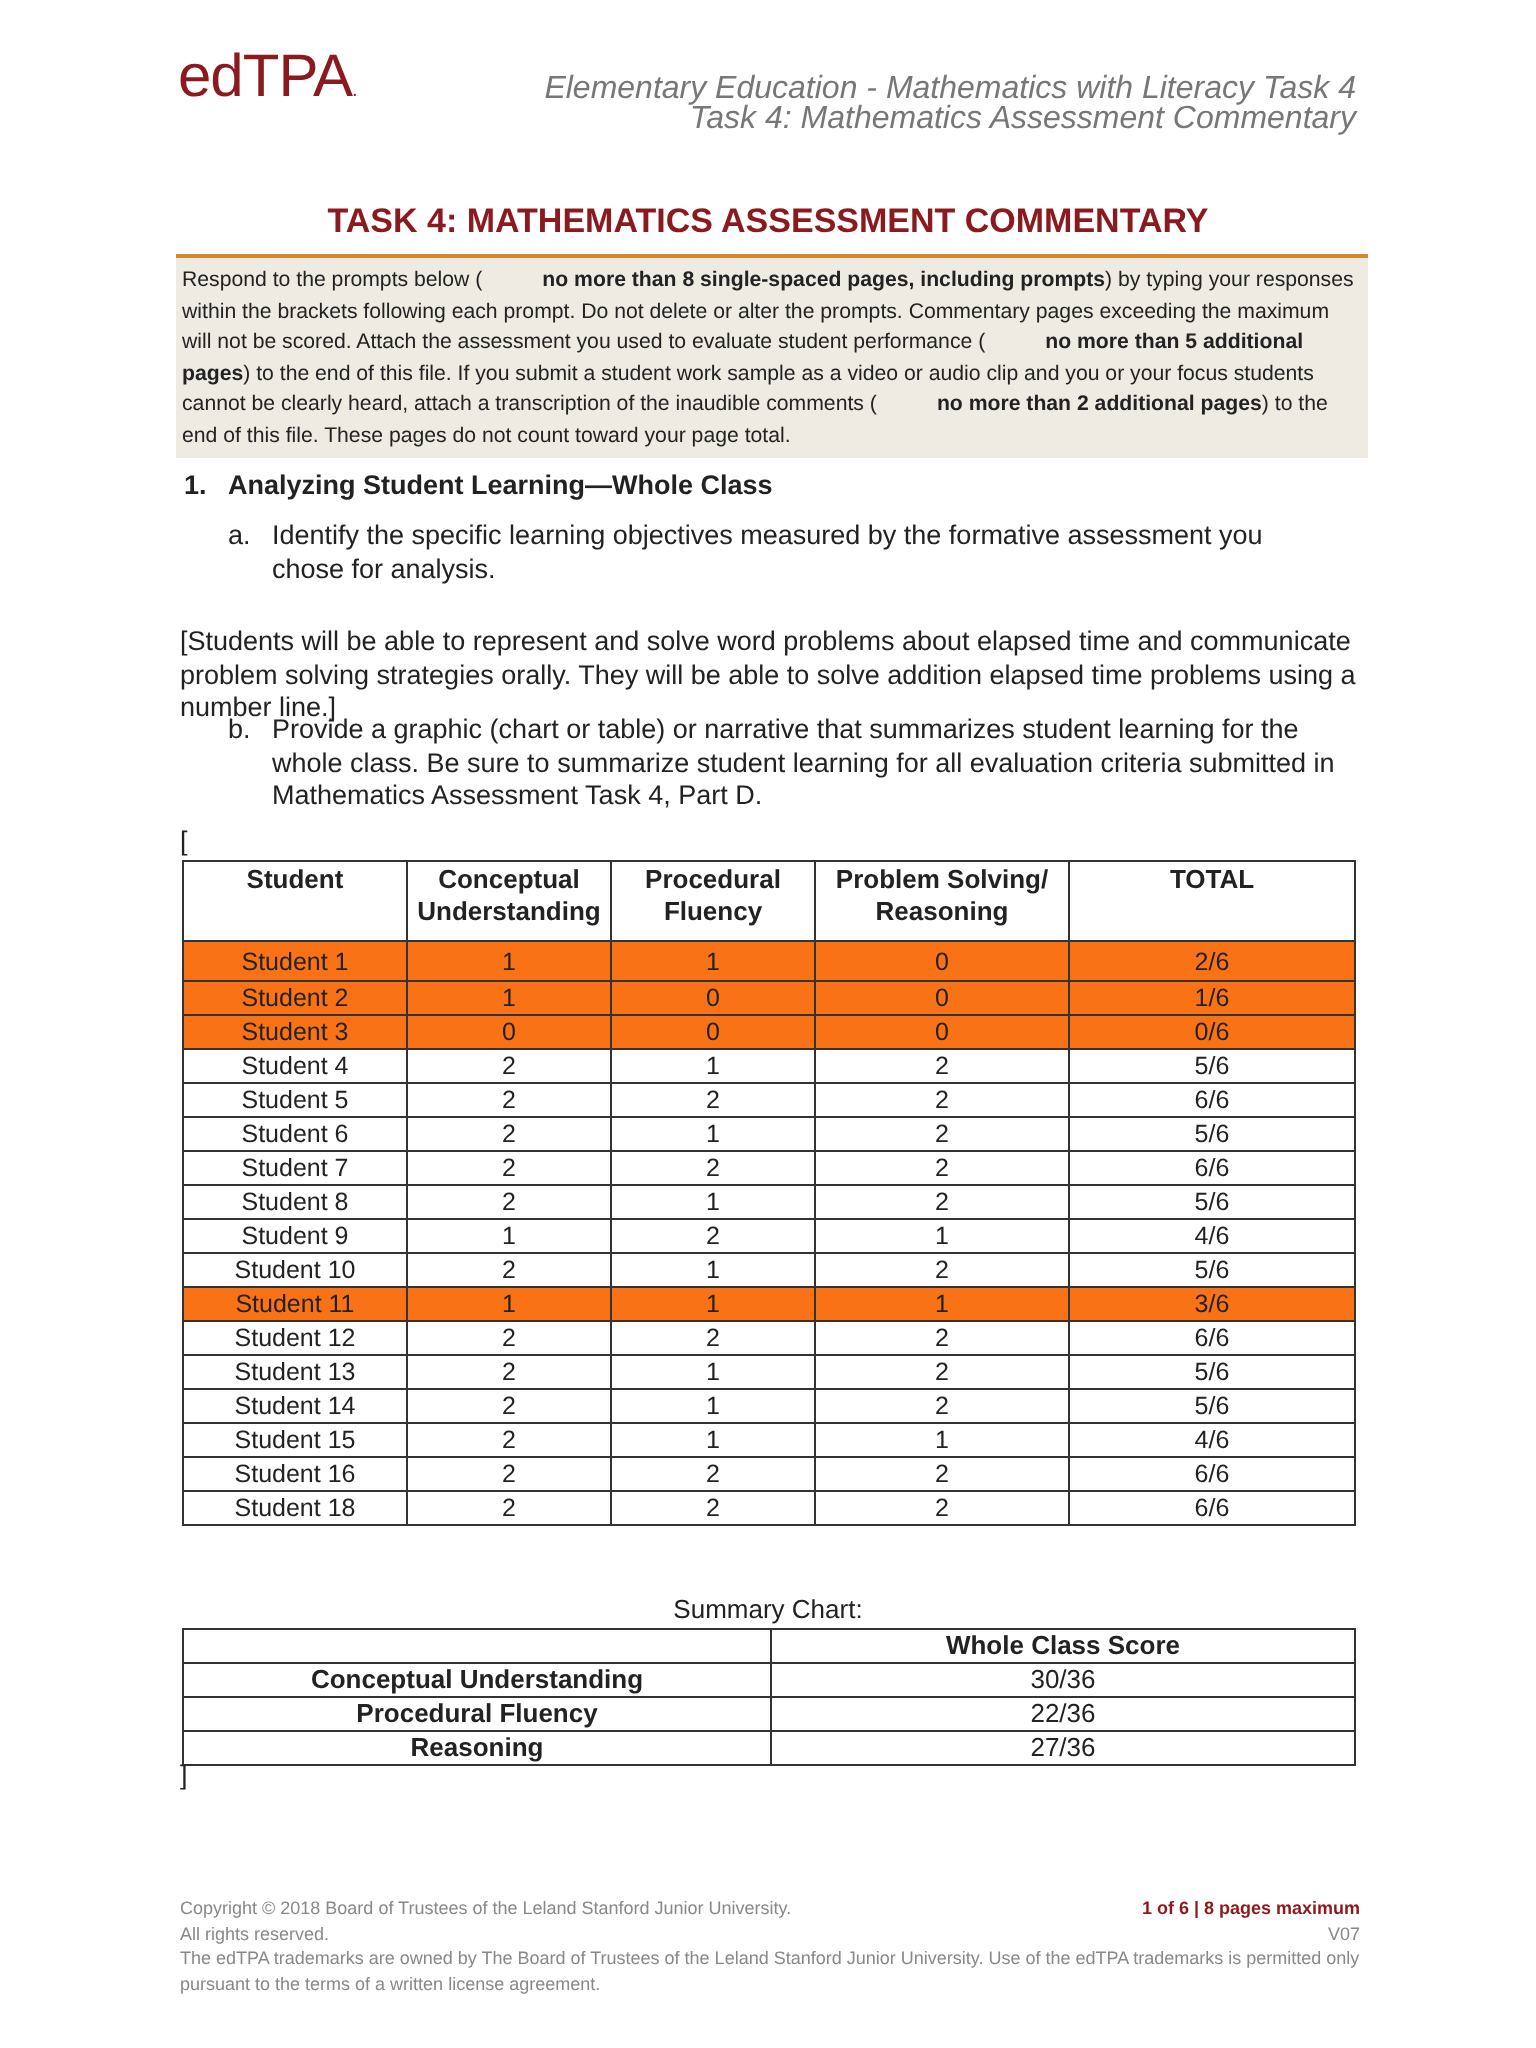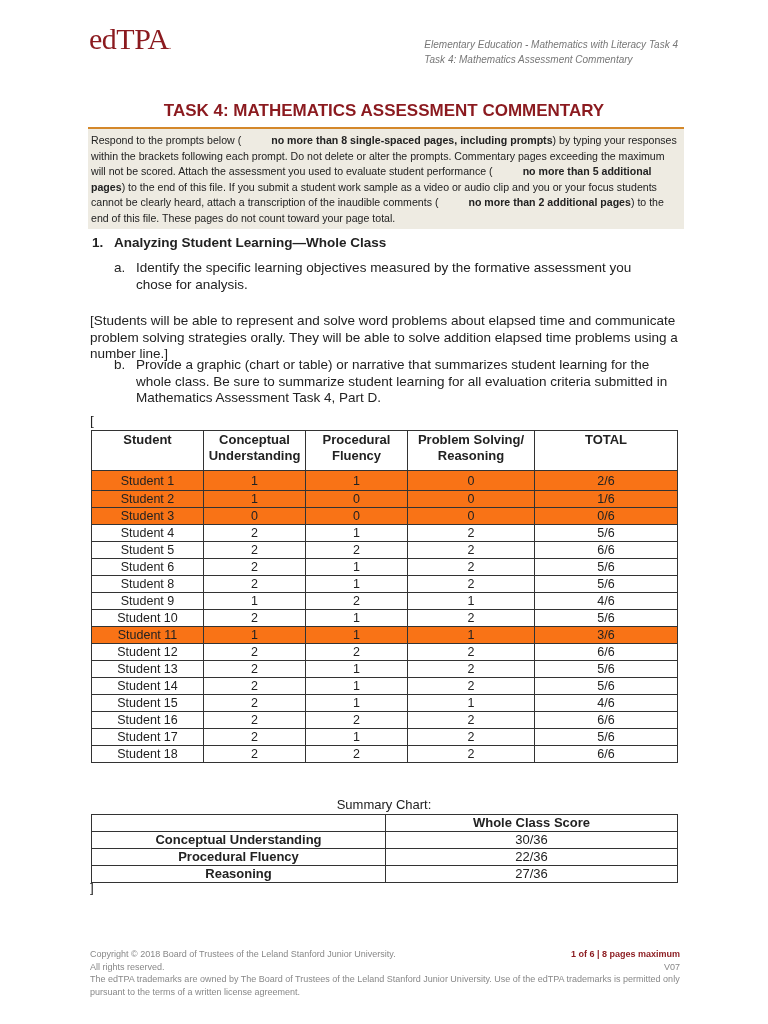--- a/index.html
+++ b/index.html
@@ -1,19 +1,19 @@
 <!DOCTYPE html>
 <html><head>
 <meta charset="utf-8">
 <style>
   html, body { margin:0; padding:0; background:#fff; }
   body { width:768px; height:1024px; position:relative; overflow:hidden; font-family:"Liberation Sans", sans-serif; color:#222; }
-  .logo { position:absolute; left:89px; top:22px; font-family:Liberation Serif, serif; font-size:30px; color:#8b1a1f; letter-spacing:-0.5px; }
+  .logo { position:absolute; left:89px; top:22px; font-family:Liberation Sans, sans-serif; font-size:30px; color:#8b1a1f; letter-spacing:-0.5px; }
   .logo .dot { font-size:10px; }
-  .hdr-right { position:absolute; right:90px; top:37px; font-style:italic; font-size:10px; color:#777; line-height:15px; }
+  .hdr-right { position:absolute; right:90px; top:37px; text-align:right; font-style:italic; font-size:16px; color:#777; line-height:15px; }
   .title { position:absolute; left:0; width:768px; top:101px; text-align:center; font-weight:bold; font-size:17px; color:#8b1a1f; }
   .instr { position:absolute; left:88px; top:127px; width:590px; background:#eeebe2; border-top:2px solid #d4882a; padding:4px 3px 3px 3px; font-size:10.6px; line-height:15.5px; color:#222; transform-origin:left top; }
   .instr b { font-weight:bold;margin-left:30px; }
   .q1 { position:absolute; left:92px; top:235px; font-weight:bold; font-size:13.5px; }
   .q1 .num { display:inline-block; width:22px; }
   .qa { position:absolute; left:114px; top:260px; width:540px; font-size:13.5px; line-height:16.5px; }
   .qa .lbl { position:absolute; left:0; top:0; }
   .qa .txt { margin-left:22px; }
   .resp { position:absolute; left:90px; top:300px; width:590px; font-size:13.5px; line-height:16.5px;margin-top:13px; }
   .qb { position:absolute; left:114px; top:357px; width:560px; font-size:13.5px; line-height:16.5px; }
@@ -113,20 +113,27 @@
         <td>6/6</td>
       </tr>
       <tr>
         <td>Student 6</td>
         <td>2</td>
         <td>1</td>
         <td>2</td>
         <td>5/6</td>
       </tr>
       <tr>
+        <td>Student 7</td>
+        <td>2</td>
+        <td>2</td>
+        <td>2</td>
+        <td>6/6</td>
+      </tr>
+      <tr>
         <td>Student 8</td>
         <td>2</td>
         <td>1</td>
         <td>2</td>
         <td>5/6</td>
       </tr>
       <tr>
         <td>Student 9</td>
         <td>1</td>
         <td>2</td>
@@ -174,27 +181,20 @@
         <td>1</td>
         <td>1</td>
         <td>4/6</td>
       </tr>
       <tr>
         <td>Student 16</td>
         <td>2</td>
         <td>2</td>
         <td>2</td>
         <td>6/6</td>
-      </tr>
-      <tr>
-        <td>Student 17</td>
-        <td>2</td>
-        <td>1</td>
-        <td>2</td>
-        <td>5/6</td>
       </tr>
       <tr>
         <td>Student 18</td>
         <td>2</td>
         <td>2</td>
         <td>2</td>
         <td>6/6</td>
       </tr>
     </tbody>
 </table>

